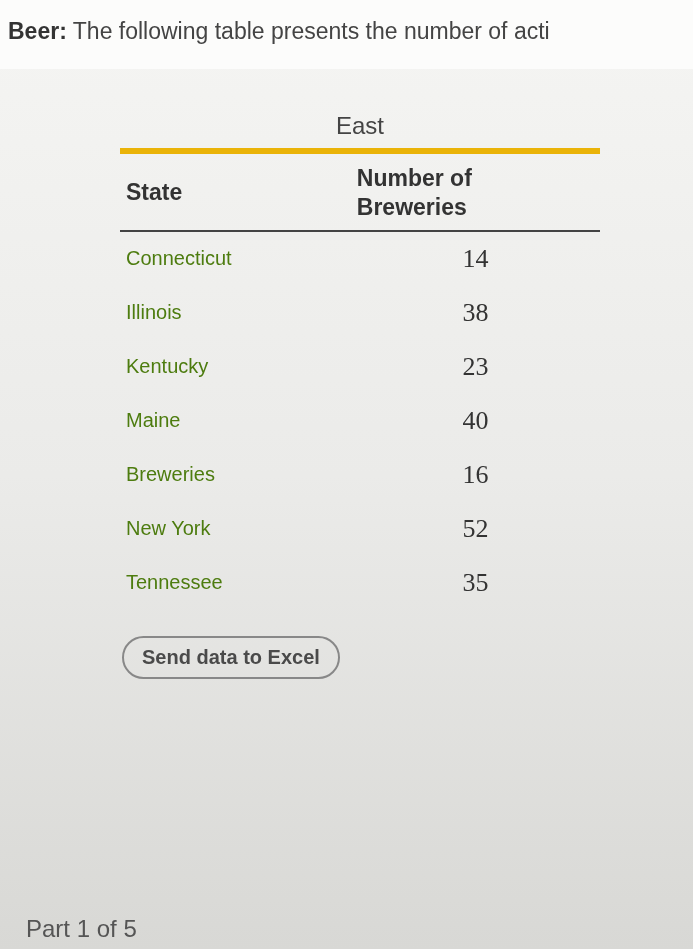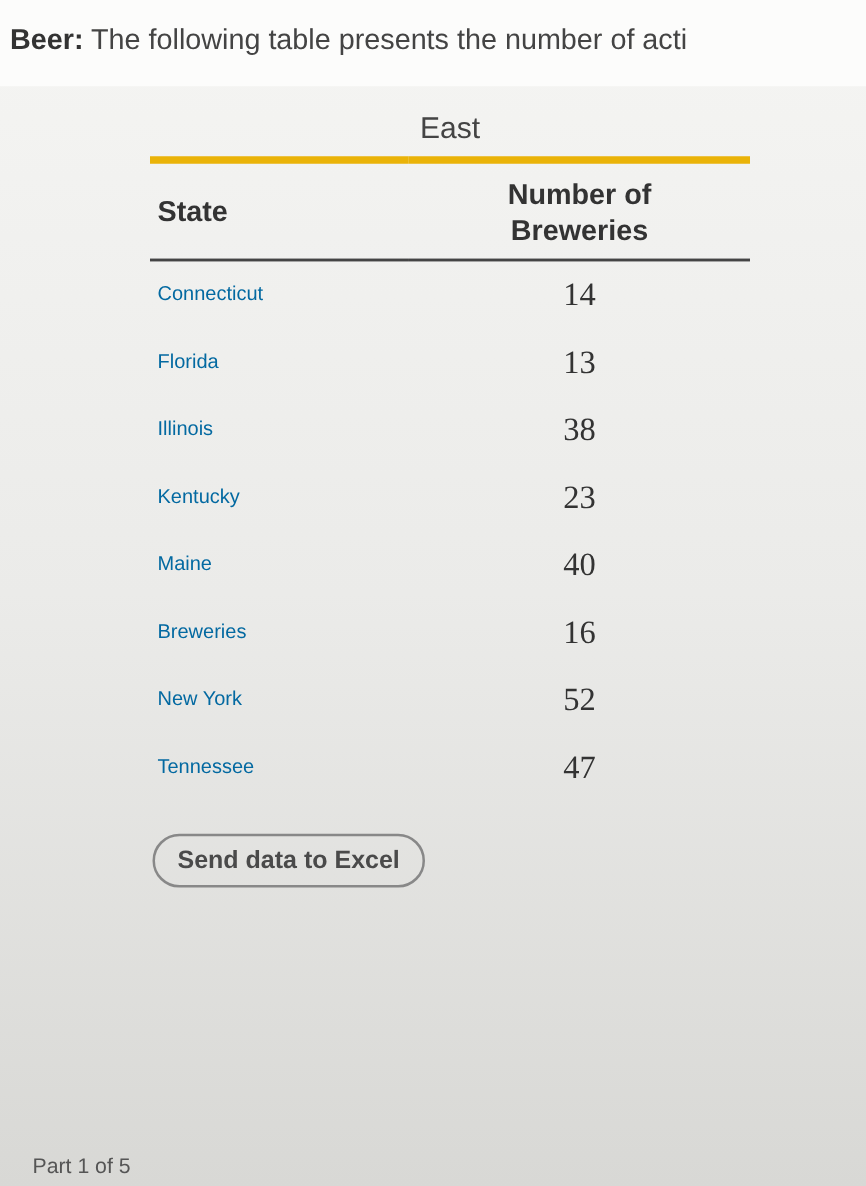--- a/index.html
+++ b/index.html
@@ -25,20 +25,21 @@
     }
     .prompt-label {
       font-weight: bold;
       color: #333;
     }
     .content-area {
       padding: 20px 30px 0 120px;
     }
     .table-wrap {
       width: 480px;
+      margin-top: 23px;
     }
     .region-title {
       text-align: center;
       font-size: 24px;
       color: #444;
       padding-bottom: 8px;
     }
     table {
       width: 100%;
       border-collapse: collapse;
@@ -48,26 +49,25 @@
       border-bottom: 2px solid #444;
     }
     th {
       font-size: 23px;
       font-weight: bold;
       color: #333;
       padding: 10px 6px 8px 6px;
       text-align: left;
     }
     th.num-col {
-      text-align: center;
       line-height: 1.25;
     }
     tbody td {
-      font-size: 16px;
-      color: #0369a1;
+      font-size: 20px;
+      color: #4d7c0f;
       padding: 12px 6px;
     }
     td.state-cell {
       text-align: left;
     }
     td.num-cell {
       text-align: center;
       font-family: "Times New Roman", Times, serif;
       font-size: 26px;
       color: #333;
@@ -83,21 +83,21 @@
       border: 2px solid #888;
       border-radius: 24px;
       cursor: pointer;
       font-family: Verdana, Geneva, sans-serif;
       font-weight: bold;
     }
     .footer-part {
       position: absolute;
       bottom: 6px;
       left: 26px;
-      font-size: 17px;
+      font-size: 24px;
       color: #555;
     }
   </style>
 </head>
 <body>
 
 <div class="prompt-line">
   <span class="prompt-label">Beer:</span>
   <span>The following table presents the number of acti</span>
 </div>
@@ -114,24 +114,20 @@
             <span>Breweries</span>
           </th>
         </tr>
       </thead>
       <tbody>
         <tr>
           <td class="state-cell">Connecticut</td>
           <td class="num-cell">14</td>
         </tr>
         <tr>
-          <td class="state-cell">Florida</td>
-          <td class="num-cell">13</td>
-        </tr>
-        <tr>
           <td class="state-cell">Illinois</td>
           <td class="num-cell">38</td>
         </tr>
         <tr>
           <td class="state-cell">Kentucky</td>
           <td class="num-cell">23</td>
         </tr>
         <tr>
           <td class="state-cell">Maine</td>
           <td class="num-cell">40</td>
@@ -139,21 +135,21 @@
         <tr>
           <td class="state-cell">Breweries</td>
           <td class="num-cell">16</td>
         </tr>
         <tr>
           <td class="state-cell">New York</td>
           <td class="num-cell">52</td>
         </tr>
         <tr>
           <td class="state-cell">Tennessee</td>
-          <td class="num-cell">47</td>
+          <td class="num-cell">35</td>
         </tr>
       </tbody>
     </table>
 
     <button class="excel-btn">Send data to Excel</button>
   </div>
 </div>
 
 <div class="footer-part">Part 1 of 5</div>
 

